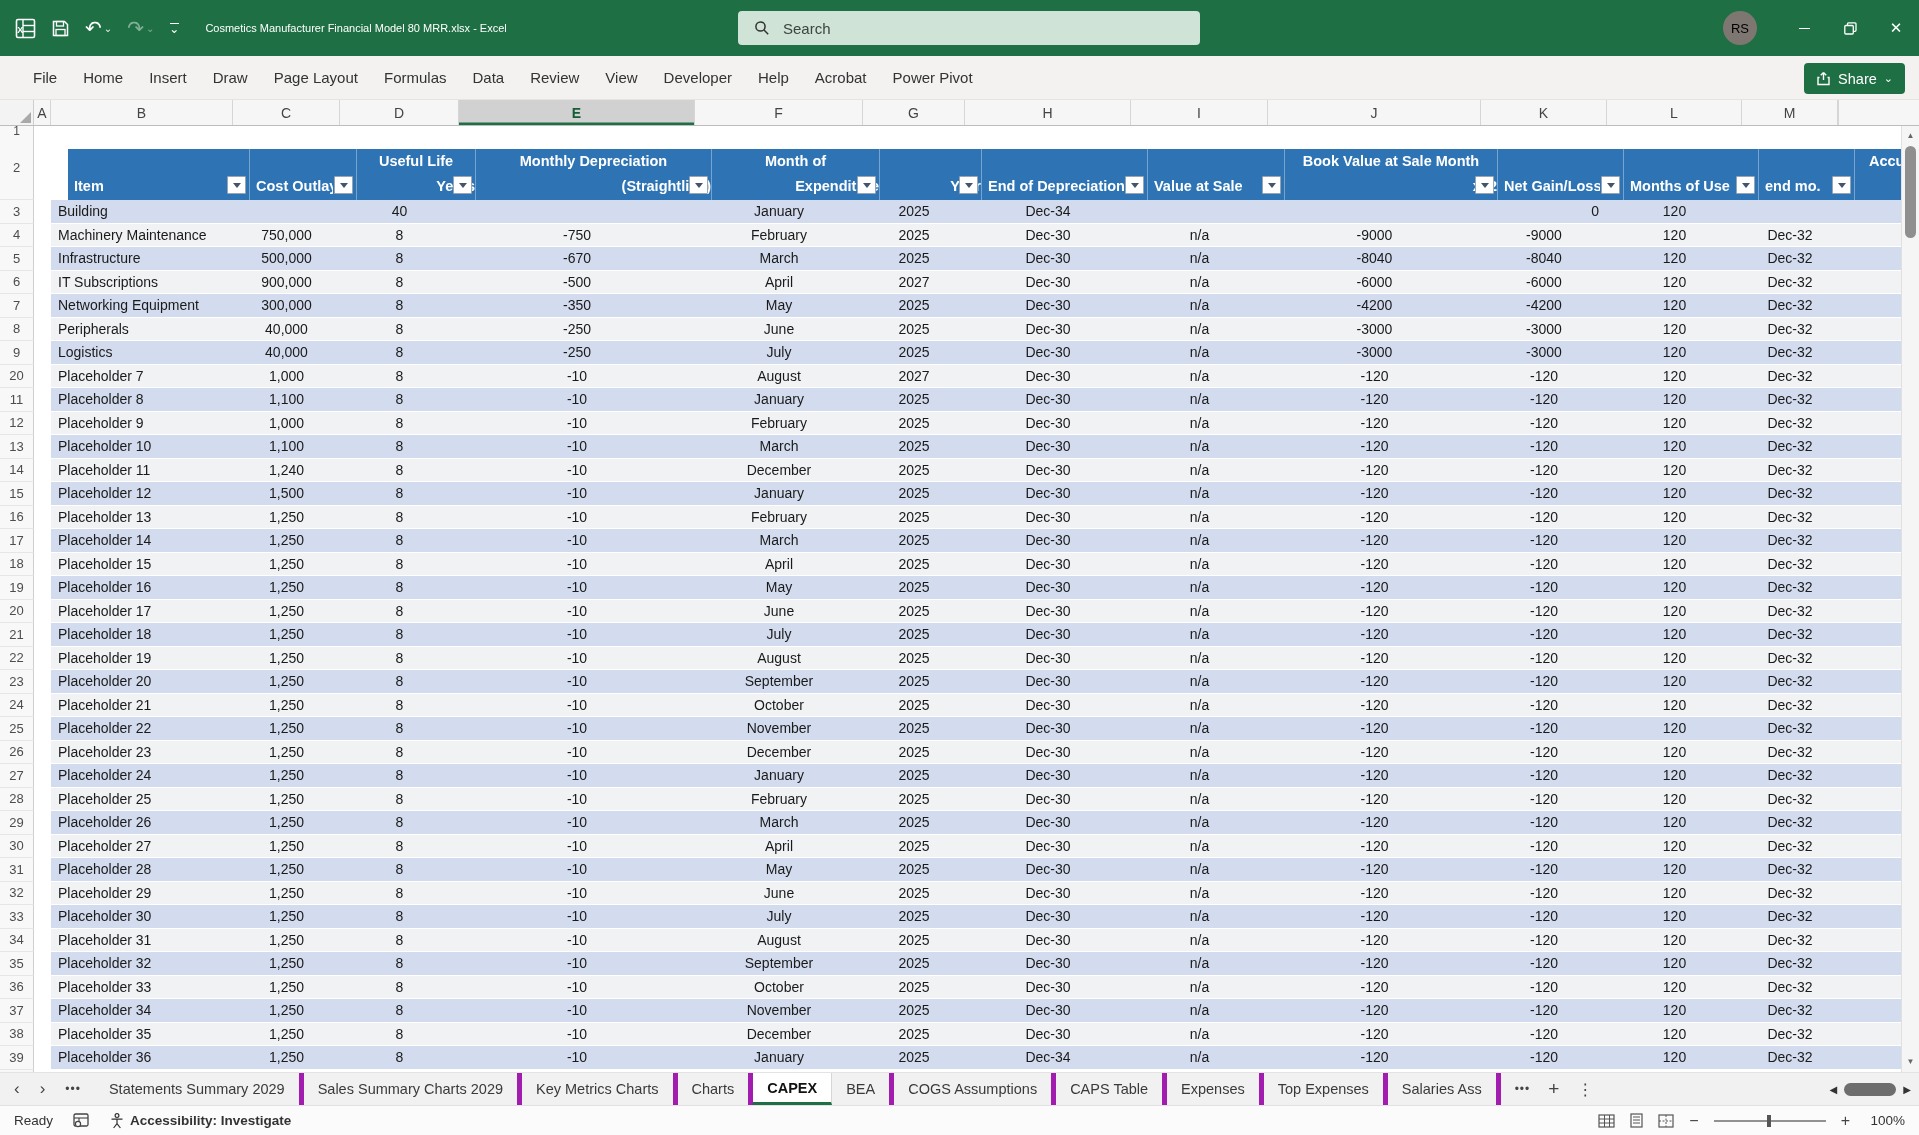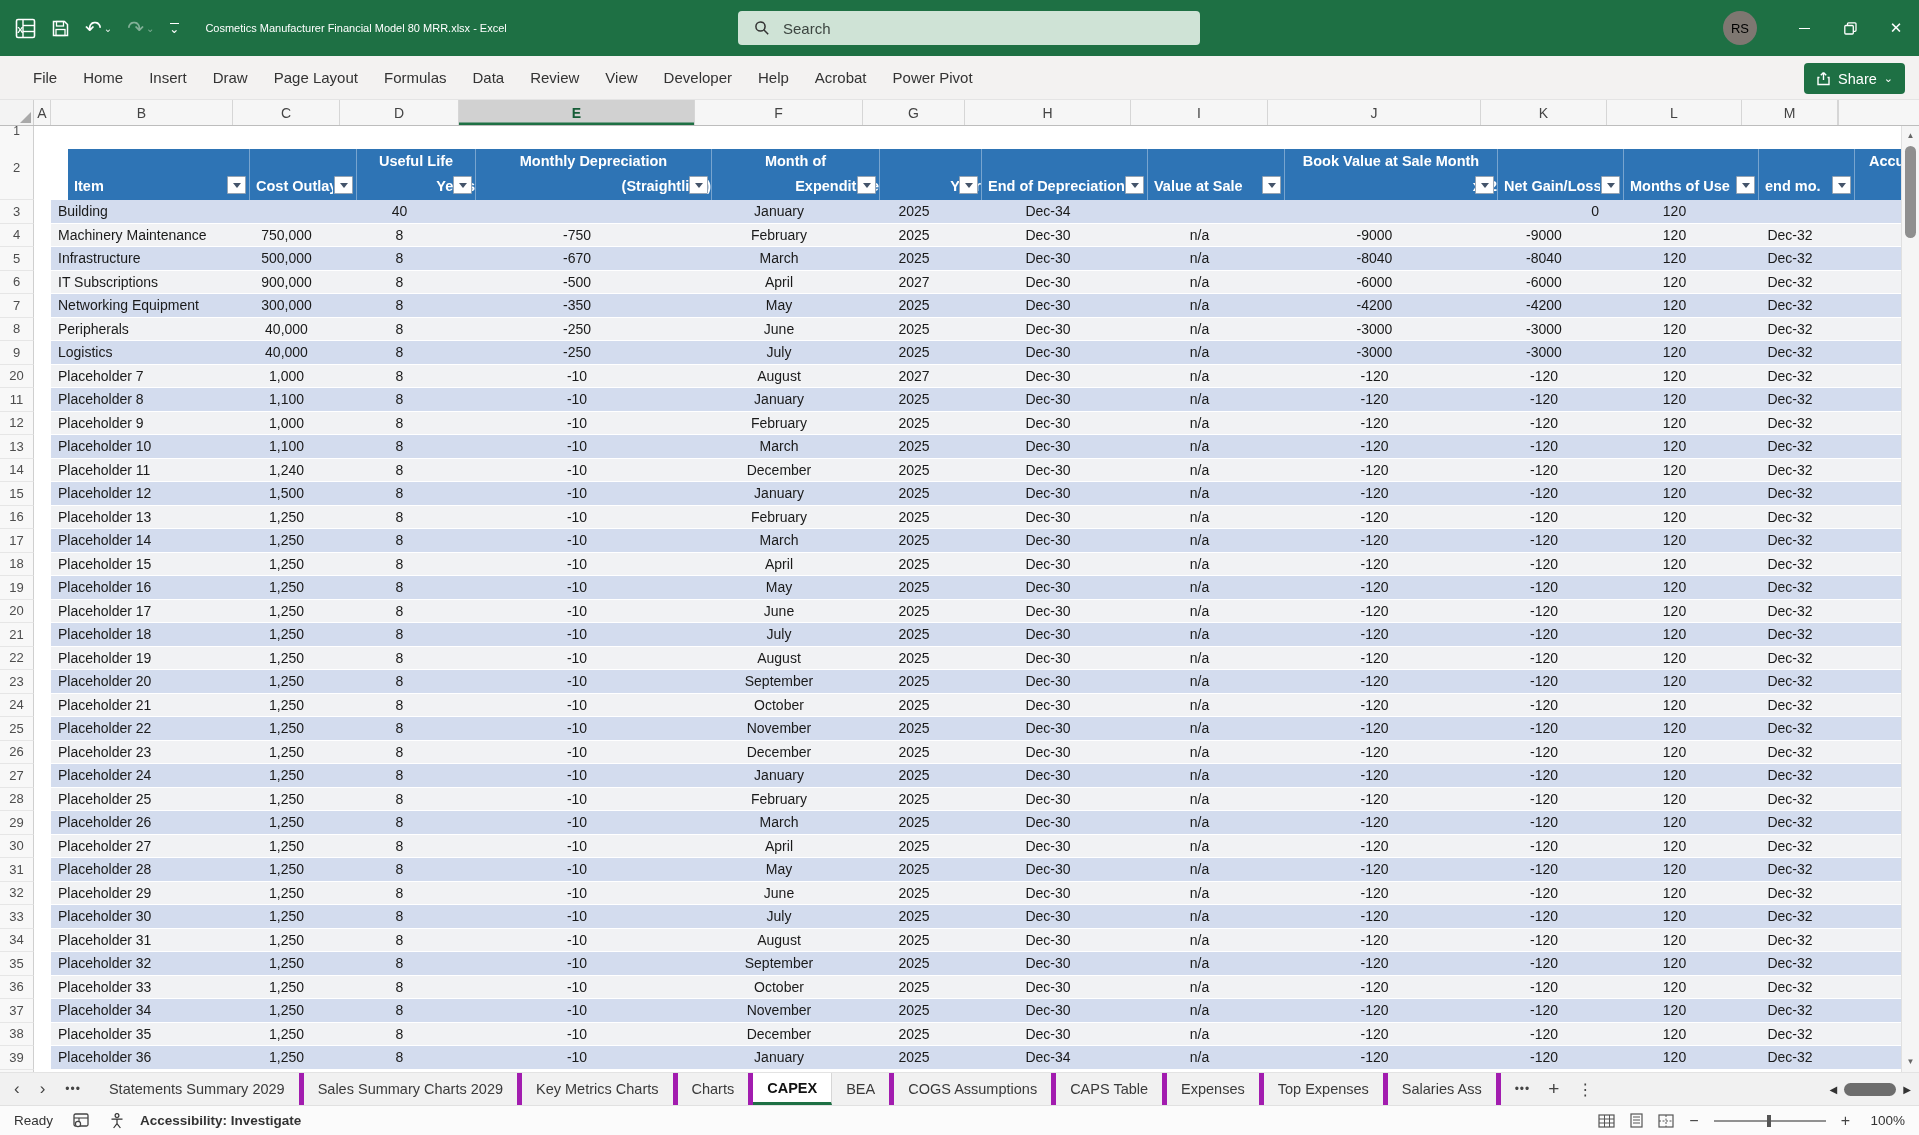--- a/index.html
+++ b/index.html
@@ -95,21 +95,21 @@
   .tab-extra{display:flex;align-items:center;gap:18px;padding:0 14px;color:#444}
   .tab-extra .dots{font-size:12px;letter-spacing:1px}
   .plus{font-size:19px}
   .kebab{font-size:16px}
   .hscroll{position:absolute;right:8px;top:6px;height:20px;display:flex;align-items:center;gap:7px;color:#333;font-size:10px}
   .hs-thumb{width:52px;height:13px;background:#6d6d6d;border-radius:7px}
 
   
   .statusbar{height:30px;background:#fbfbfb;border-top:1px solid #e1e1e1;display:flex;align-items:center;font-size:13.5px;color:#333}
   .sb-left{display:flex;align-items:center;gap:20px;padding-left:14px}
-  .sb-acc{display:flex;align-items:center;gap:16px;font-weight:600}
+  .sb-acc{display:flex;align-items:center;gap:6px;font-weight:600}
   .sb-right{margin-left:auto;display:flex;align-items:center;gap:15px;padding-right:14px}
   .viewicons{display:flex;align-items:center;gap:14px}
   .zminus,.zplus{font-size:16px;color:#444}
   .ztrack{width:112px;height:2px;background:#919191;position:relative}
   .zthumb{position:absolute;left:53px;top:-5px;width:4px;height:12px;background:#555}
   .zlevel{width:40px;text-align:right}
   svg{display:block}
 </style>
 </head>
 <body>

